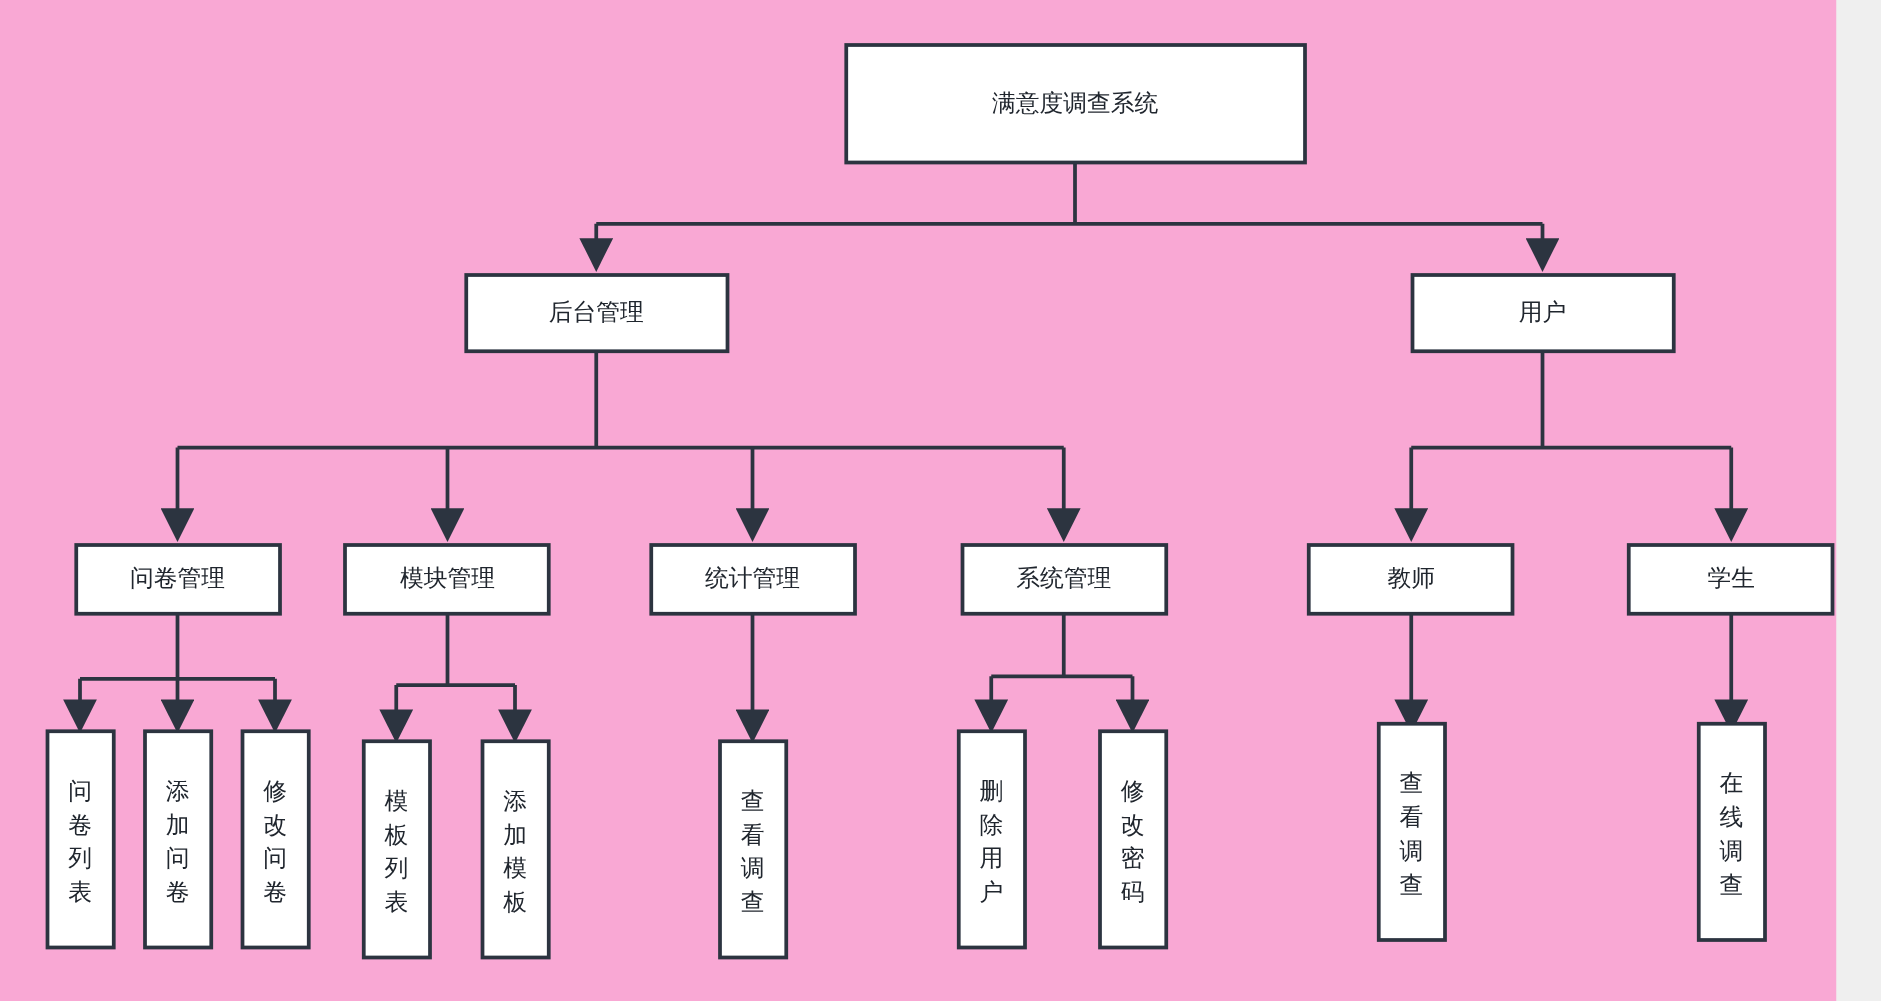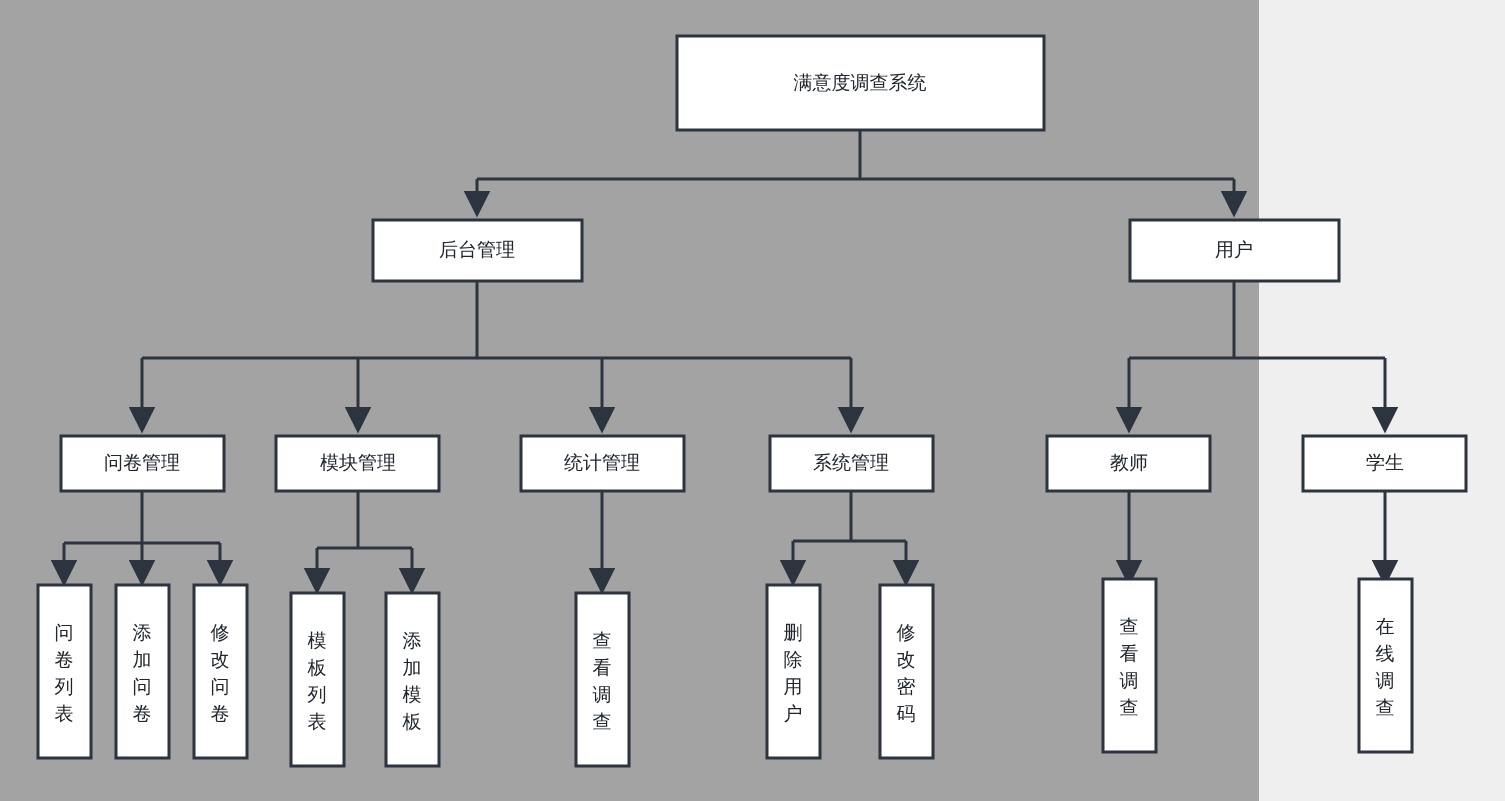--- a/index.html
+++ b/index.html
@@ -8,23 +8,23 @@
     background: #efefef;
   }
   body {
     width: 1505px;
     height: 801px;
     font-family: "Liberation Sans", "DejaVu Sans", sans-serif;
     overflow: hidden;
   }
   #diagram-root {
     position: relative;
-    width: 1259px;
+    width: 1469px;
     height: 801px;
-    background: #a3a3a3;
+    background: #f9a8d4;
   }
   svg#flow-svg {
     position: absolute;
     left: 0;
     top: 0;
     width: 1505px;
     height: 801px;
     display: block;
   }
   .node-rect {

